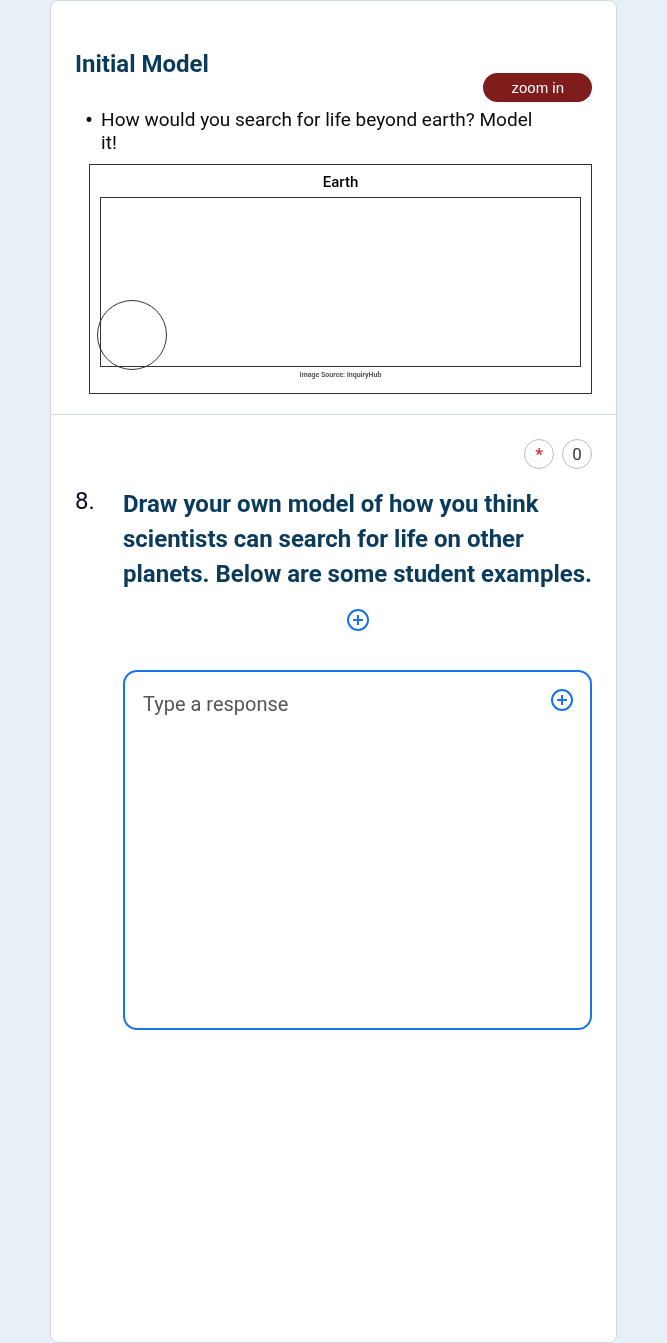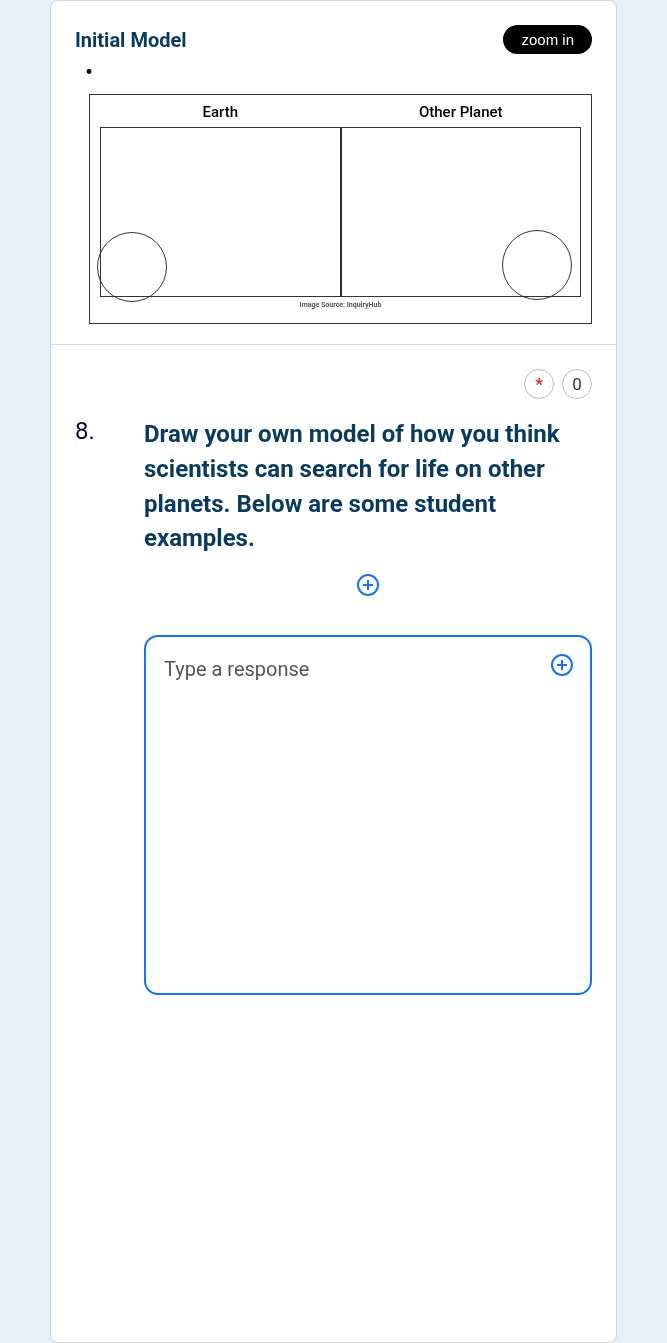--- a/index.html
+++ b/index.html
@@ -21,32 +21,33 @@
       padding: 24px 24px 20px 24px;
       border-bottom: 1px solid #d0d7de;
     }
     .title-row {
       display: flex;
       justify-content: space-between;
       align-items: center;
       margin-bottom: 6px;
     }
     .title {
-      font-size: 20px;
+      font-size: 24px;
       font-weight: 700;
       color: #0a3a5c;
     }
     .zoom-pill {
-      background: #000000;
+      background: #7f1d1d;
       color: #fff;
       font-size: 15px;
-      padding: 6px 18px;
+      padding: 6px 28px;
       border-radius: 999px;
       border: none;
       cursor: pointer;
+      margin-top: 48px;
     }
     .bullet-line {
       display: flex;
       align-items: flex-start;
       gap: 8px;
       color: #0a0a0a;
       font-size: 19px;
       padding-left: 10px;
       padding-right: 40px;
       margin-bottom: 10px;
@@ -134,21 +135,20 @@
     .q-number {
       font-size: 24px;
       color: #0a0a2c;
       min-width: 30px;
     }
     .q-text {
       font-size: 24px;
       font-weight: 700;
       color: #0a3a5c;
       line-height: 1.45;
-      margin-left: 21px;
     }
     .q-text p { margin-bottom: 28px; }
     .plus-inline {
       text-align: center;
       margin-top: -12px;
     }
     .plus-inline svg { color: #1a73e8; }
     .response-box {
       margin-top: 28px;
       border: 2px solid #1a73e8;
@@ -182,31 +182,26 @@
 
 <div class="card">
 
   <div class="section-top">
     <div class="title-row">
       <div class="title">Initial Model</div>
       <button class="zoom-pill">zoom in</button>
     </div>
     <div class="bullet-line">
       <span class="bullet-dot">•</span>
+      <span>How would you search for life beyond earth? Model it!</span>
     </div>
     <div class="model-frame">
       <div class="model-grid">
         <div class="model-cell">
           <div class="model-label">Earth</div>
-          <div class="model-box">
-            <div class="model-circle"></div>
-          </div>
-        </div>
-        <div class="model-cell">
-          <div class="model-label">Other Planet</div>
           <div class="model-box">
             <div class="model-circle"></div>
           </div>
         </div>
       </div>
       <div class="model-caption">Image Source: InquiryHub</div>
     </div>
   </div>
 
   <div class="section-q">

